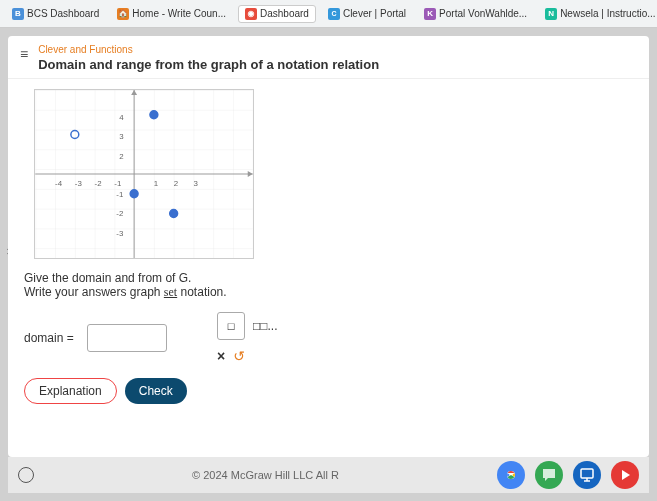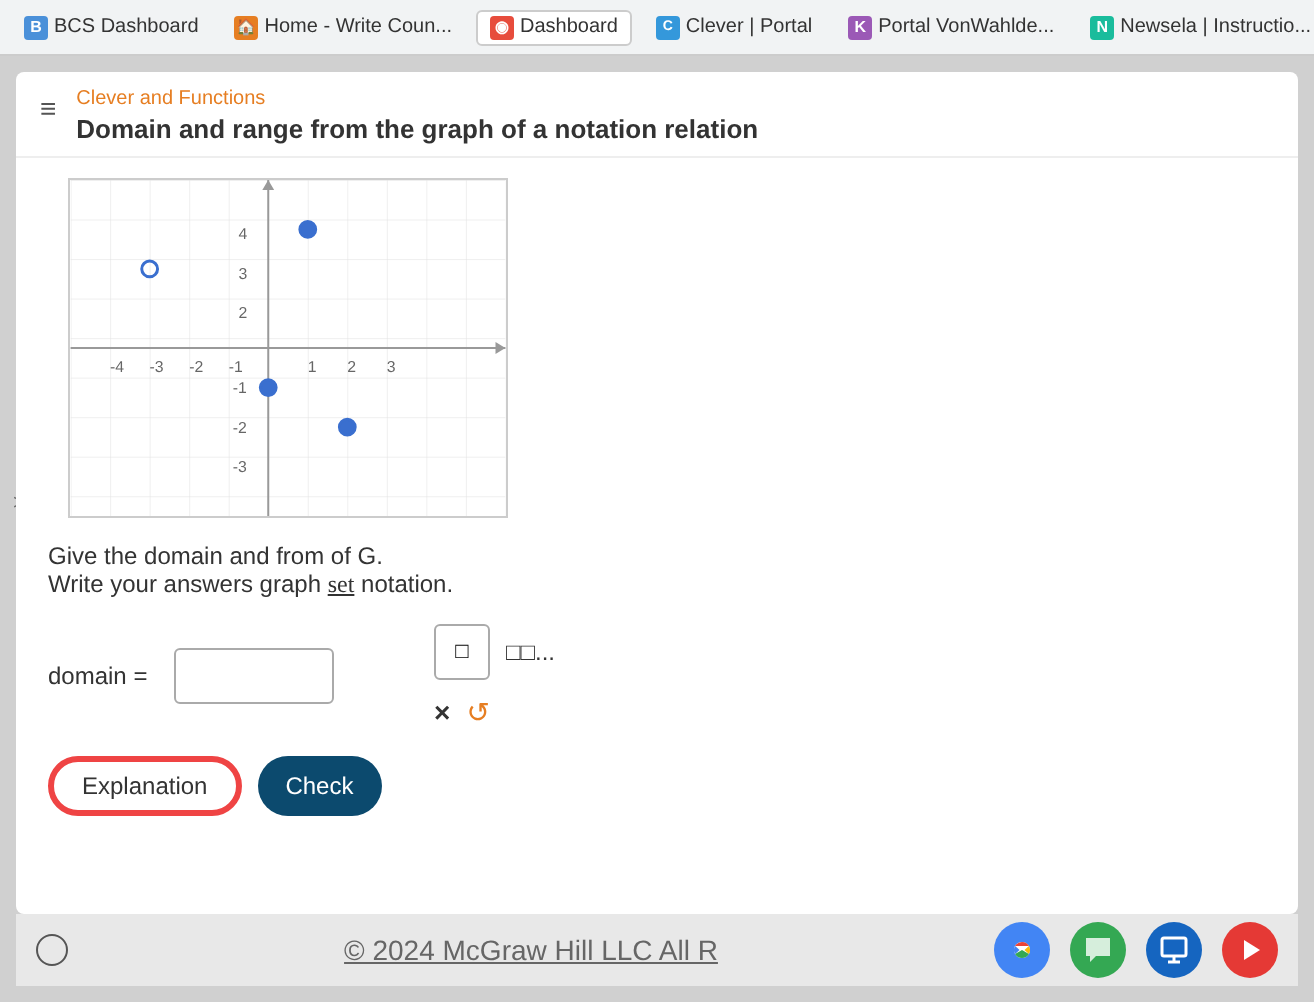--- a/index.html
+++ b/index.html
@@ -217,21 +217,21 @@
 
     
     .bottom-buttons {
       display: flex;
       gap: 8px;
       margin-top: 6px;
     }
 
     .btn-explanation {
       background: white;
-      border: 3px solid #ef4444;
+      border: 1px solid #ef4444;
       border-radius: 16px;
       padding: 5px 14px;
       font-size: 12px;
       cursor: pointer;
       color: #333;
     }
 
     .btn-check {
       background: #0c4a6e;
       border: none;
@@ -252,23 +252,22 @@
     }
 
     .footer-circle {
       width: 16px;
       height: 16px;
       border: 1.5px solid #555;
       border-radius: 50%;
     }
 
     .footer-copyright {
-      font-size: 14px;
+      font-size: 11px;
       color: #666;
-      text-decoration: underline;
     }
 
     .footer-icons {
       display: flex;
       gap: 10px;
       align-items: center;
     }
 
     .footer-icon-circle {
       width: 28px;

